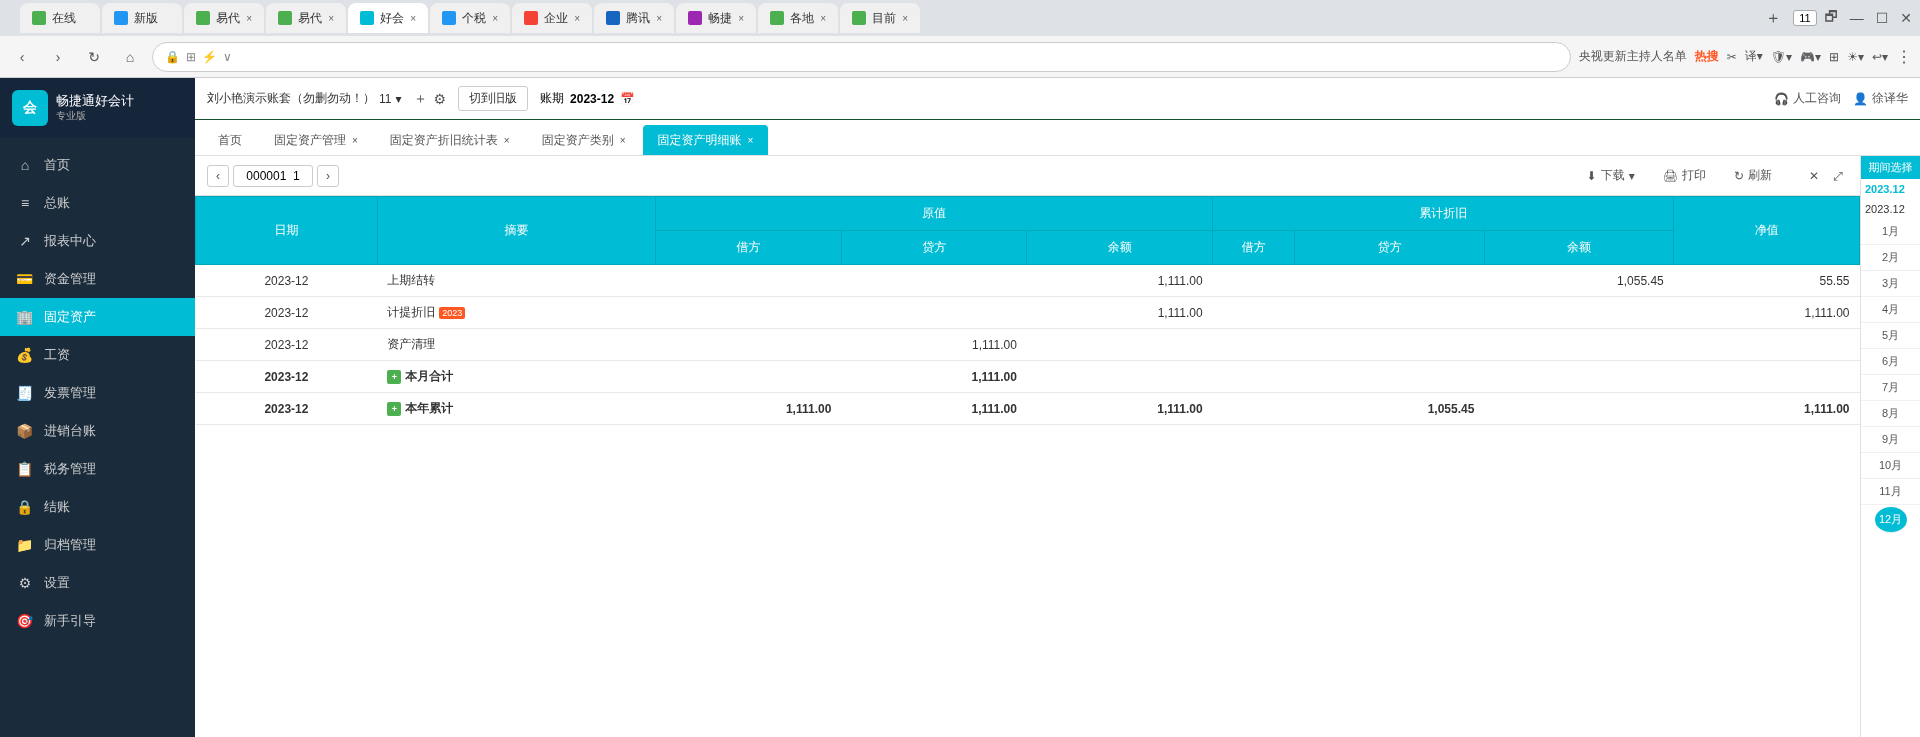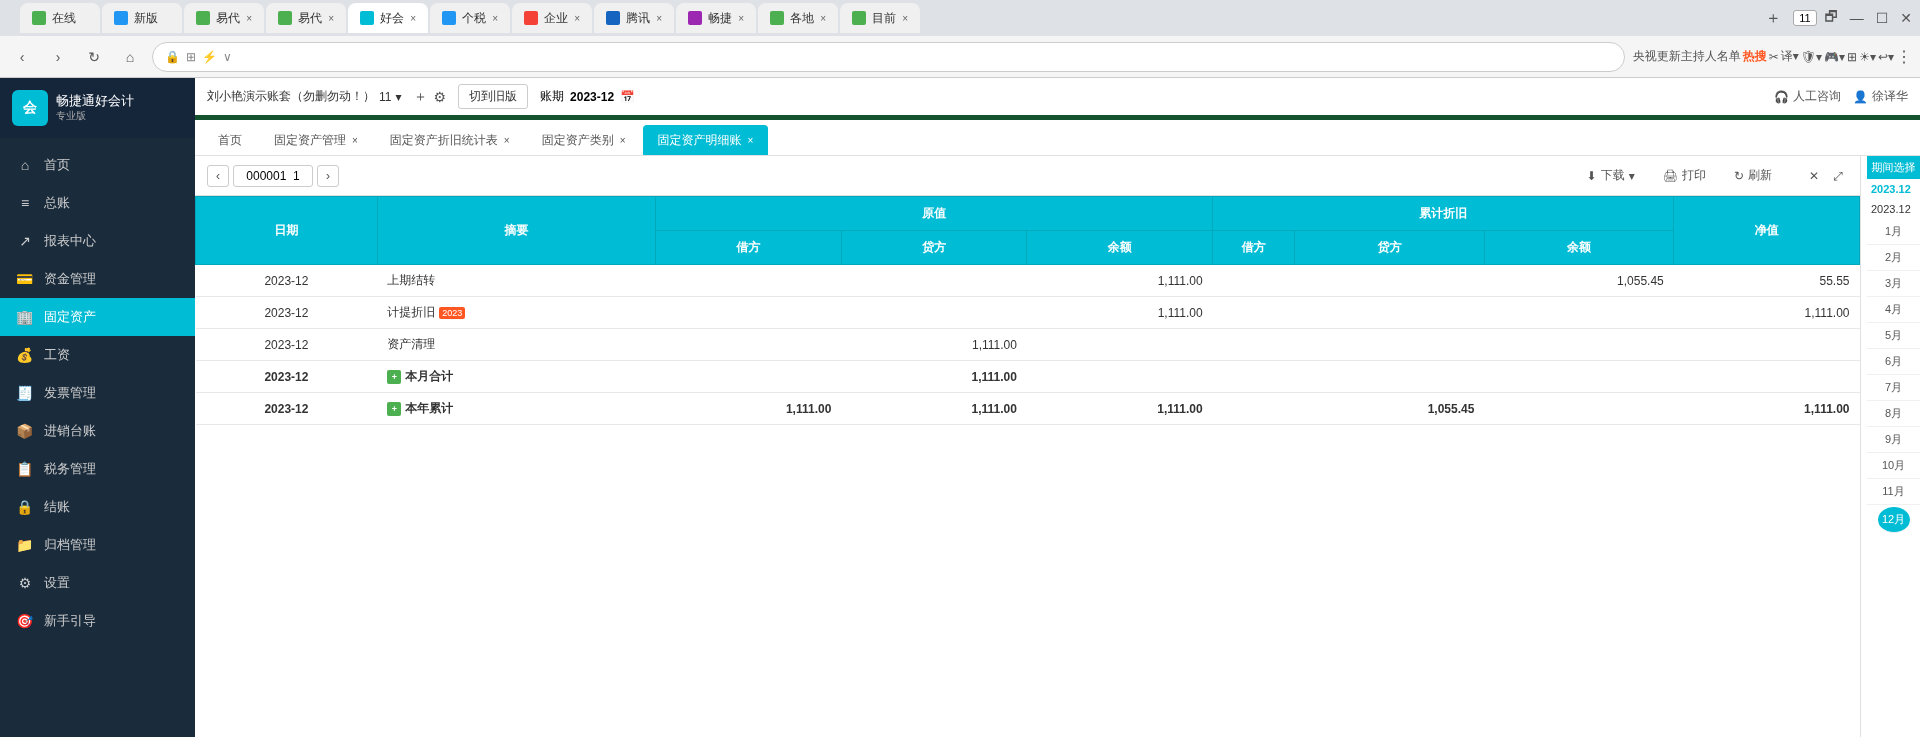--- a/index.html
+++ b/index.html
@@ -12,41 +12,41 @@
     .browser-tab.active { background: #fff; }
     .browser-tab .tab-favicon { width: 14px; height: 14px; border-radius: 2px; display: inline-block; flex-shrink: 0; }
     .browser-tab .tab-close { margin-left: auto; cursor: pointer; color: #666; font-size: 10px; }
     .tab-new { width: 28px; height: 28px; display: flex; align-items: center; justify-content: center; cursor: pointer; font-size: 16px; color: #555; }
 
     .address-bar-row { display: flex; align-items: center; height: 42px; background: #f5f5f5; padding: 0 8px; gap: 8px; border-bottom: 1px solid #ccc; }
     .nav-btn { width: 28px; height: 28px; display: flex; align-items: center; justify-content: center; cursor: pointer; color: #555; font-size: 14px; border-radius: 50%; }
     .address-box { flex: 1; display: flex; align-items: center; background: #fff; border: 1px solid #ccc; border-radius: 20px; height: 30px; padding: 0 12px; gap: 6px; font-size: 12px; color: #333; }
     .address-box .lock-icon { color: #4caf50; }
     .address-text { flex: 1; color: #333; }
-    .browser-actions { display: flex; align-items: center; gap: 2px; }
+    .browser-actions { display: flex; align-items: center; gap: 8px; }
 
     
     .app-wrapper { display: flex; width: 1920px; height: 659px; background: #f5f5f5; }
 
     
     .sidebar { width: 195px; background: #1a2b3c; color: #fff; display: flex; flex-direction: column; height: 100%; flex-shrink: 0; }
     .sidebar-logo { display: flex; align-items: center; gap: 8px; padding: 12px; background: #15253a; }
     .sidebar-logo-icon { width: 36px; height: 36px; background: #00bcd4; border-radius: 6px; display: flex; align-items: center; justify-content: center; font-size: 14px; color: #fff; font-weight: bold; }
     .sidebar-logo-text { font-size: 13px; color: #fff; line-height: 1.3; }
     .sidebar-logo-sub { font-size: 10px; color: #aaa; }
     .sidebar-nav { flex: 1; padding: 8px 0; }
     .sidebar-item { display: flex; align-items: center; gap: 10px; padding: 10px 16px; cursor: pointer; color: #ccc; font-size: 13px; }
     .sidebar-item.active { background: #00bcd4; color: #fff; }
     .sidebar-item .nav-icon { width: 18px; height: 18px; display: flex; align-items: center; justify-content: center; font-size: 14px; flex-shrink: 0; }
 
     
     .main-content { flex: 1; display: flex; flex-direction: column; overflow: hidden; }
 
     
-    .app-header { height: 42px; background: #fff; border-bottom: 5px solid #14532d; display: flex; align-items: center; padding: 0 12px; gap: 12px; }
+    .app-header { height: 42px; background: #fff; border-bottom: 1px solid #14532d; display: flex; align-items: center; padding: 0 12px; gap: 12px; }
     .header-user { font-size: 12px; color: #333; display: flex; align-items: center; gap: 4px; }
     .header-period { display: flex; align-items: center; gap: 6px; }
     .header-btn { padding: 3px 10px; border: 1px solid #ccc; border-radius: 3px; cursor: pointer; font-size: 12px; color: #333; background: #fff; }
     .header-right { margin-left: auto; display: flex; align-items: center; gap: 12px; }
     .header-right-btn { display: flex; align-items: center; gap: 4px; font-size: 12px; color: #555; cursor: pointer; }
 
     
     .page-tabs { height: 36px; background: #fff; border-bottom: 1px solid #e0e0e0; display: flex; align-items: flex-end; padding: 0 8px; gap: 2px; }
     .page-tab { padding: 6px 14px; font-size: 12px; cursor: pointer; color: #555; border: 1px solid transparent; border-bottom: none; border-radius: 4px 4px 0 0; display: flex; align-items: center; gap: 6px; }
     .page-tab.active { background: #00bcd4; color: #fff; border-color: #00bcd4; }
@@ -56,29 +56,29 @@
     .toolbar { height: 40px; background: #fff; border-bottom: 1px solid #e0e0e0; display: flex; align-items: center; padding: 0 12px; gap: 16px; }
     .toolbar-nav { display: flex; align-items: center; gap: 4px; }
     .toolbar-nav-btn { width: 22px; height: 22px; display: flex; align-items: center; justify-content: center; cursor: pointer; color: #555; font-size: 12px; border: 1px solid #ccc; border-radius: 3px; }
     .toolbar-page-input { width: 60px; height: 22px; border: 1px solid #ccc; border-radius: 3px; text-align: center; font-size: 12px; }
     .toolbar-right { margin-left: auto; display: flex; align-items: center; gap: 12px; }
     .toolbar-action { display: flex; align-items: center; gap: 4px; cursor: pointer; color: #555; font-size: 12px; padding: 4px 8px; border-radius: 3px; }
 
     
     .table-wrapper { flex: 1; overflow: auto; position: relative; background: #fff; }
     .data-table { width: 100%; border-collapse: collapse; }
-    .data-table th { background: #00bcd4; color: #fff; padding: 8px 2px; text-align: center; font-size: 12px; font-weight: bold; border: 1px solid #00a8bc; white-space: nowrap; }
+    .data-table th { background: #00bcd4; color: #fff; padding: 8px 2px; text-align: center; font-size: 12px; font-weight: normal; border: 1px solid #00a8bc; white-space: nowrap; }
     .data-table td { padding: 7px 10px; text-align: center; font-size: 12px; border-bottom: 1px solid #e8e8e8; color: #333; }
     .data-table .amount { text-align: right; }
     .data-table .desc { text-align: left; }
     .data-table .subtotal-row td { font-weight: bold; }
     .row-icon { display: inline-flex; align-items: center; justify-content: center; width: 14px; height: 14px; background: #4caf50; color: #fff; border-radius: 2px; font-size: 9px; margin-right: 4px; }
 
     
-    .period-sidebar { width: 60px; background: #fff; border-left: 1px solid #e0e0e0; display: flex; flex-direction: column; font-size: 11px; flex-shrink: 0; padding-left: 6px; }
+    .period-sidebar { width: 60px; background: #fff; border-left: 1px solid #e0e0e0; display: flex; flex-direction: column; font-size: 11px; flex-shrink: 0; }
     .period-title { background: #00bcd4; color: #fff; text-align: center; padding: 4px 2px; font-size: 11px; }
     .period-year { display: flex; align-items: center; gap: 2px; padding: 4px; font-size: 11px; color: #333; cursor: pointer; }
     .period-year.selected { color: #00bcd4; font-weight: bold; }
     .period-month { text-align: center; padding: 5px 2px; cursor: pointer; color: #555; font-size: 11px; border-bottom: 1px solid #f0f0f0; }
     .period-month.active { background: #00bcd4; color: #fff; border-radius: 50%; margin: 2px auto; width: 32px; }
 
     .main-inner { flex: 1; display: flex; flex-direction: row; overflow: hidden; position: relative; }
     .content-area { flex: 1; display: flex; flex-direction: column; overflow: hidden; }
   </style>
 </head>

